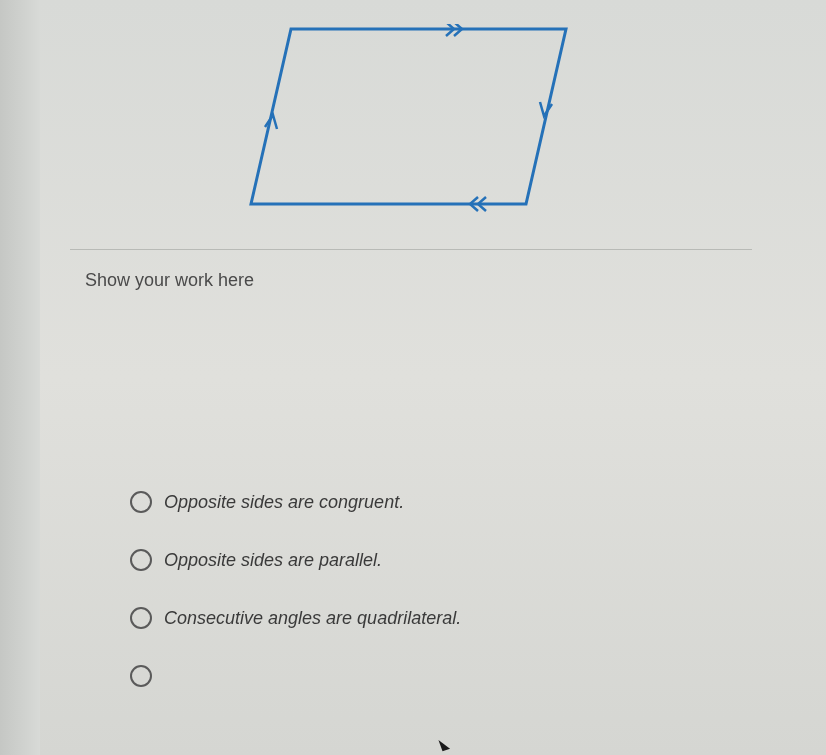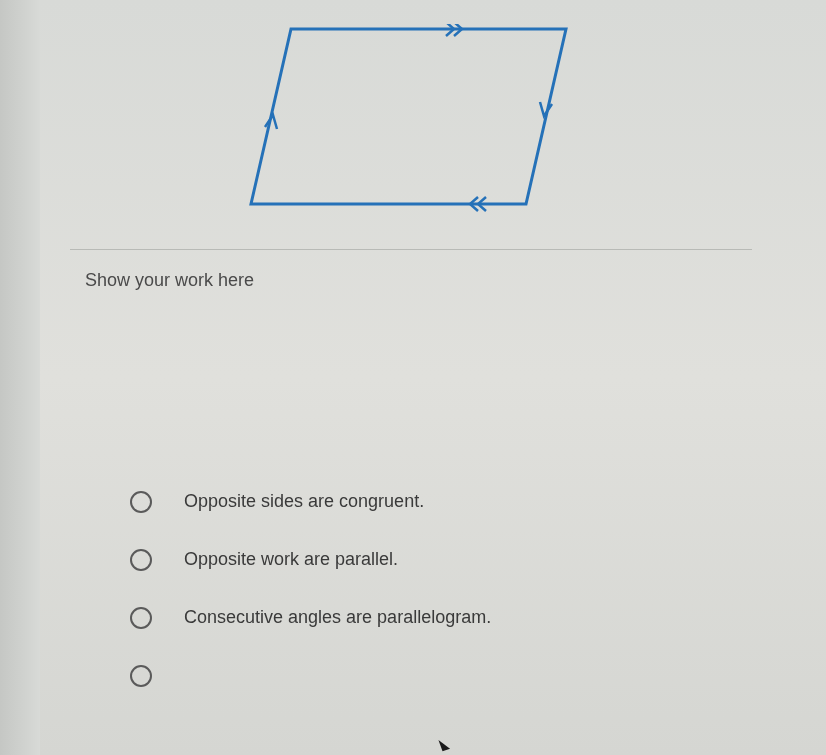--- a/index.html
+++ b/index.html
@@ -46,23 +46,24 @@
       margin-left: 15px;
     }
     .spacer {
       height: 200px;
     }
     .options {
       margin-left: 60px;
     }
     .option {
       display: flex;
-      align-items: flex-start;
-      gap: 32px;
+      align-items: flex-end;
+      gap: 12px;
       margin-bottom: 36px;
+      font-style: italic;
     }
     .radio {
       width: 22px;
       height: 22px;
       border: 2px solid #5a5a5a;
       border-radius: 50%;
       background: transparent;
       flex-shrink: 0;
       cursor: pointer;
     }
@@ -122,25 +123,25 @@
 
   <div class="spacer"></div>
 
   <div class="options">
     <div class="option">
       <div class="radio"></div>
       <div class="option-label">Opposite sides are congruent.</div>
     </div>
     <div class="option">
       <div class="radio"></div>
-      <div class="option-label">Opposite work are parallel.</div>
+      <div class="option-label">Opposite sides are parallel.</div>
     </div>
     <div class="option">
       <div class="radio"></div>
-      <div class="option-label">Consecutive angles are parallelogram.</div>
+      <div class="option-label">Consecutive angles are quadrilateral.</div>
     </div>
     <div class="option">
       <div class="radio"></div>
     </div>
   </div>
 
 </div>
 
 <div class="cursor"></div>
 

